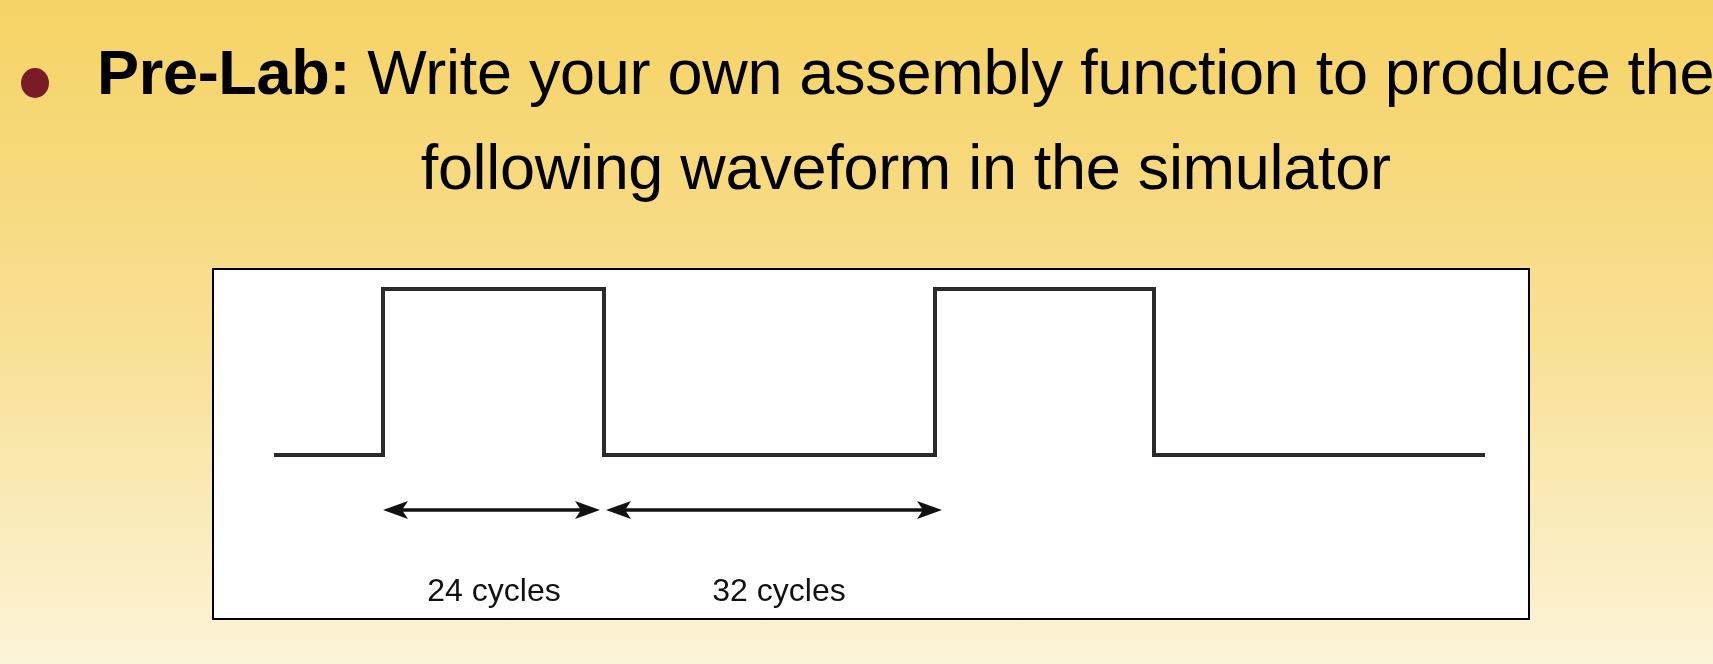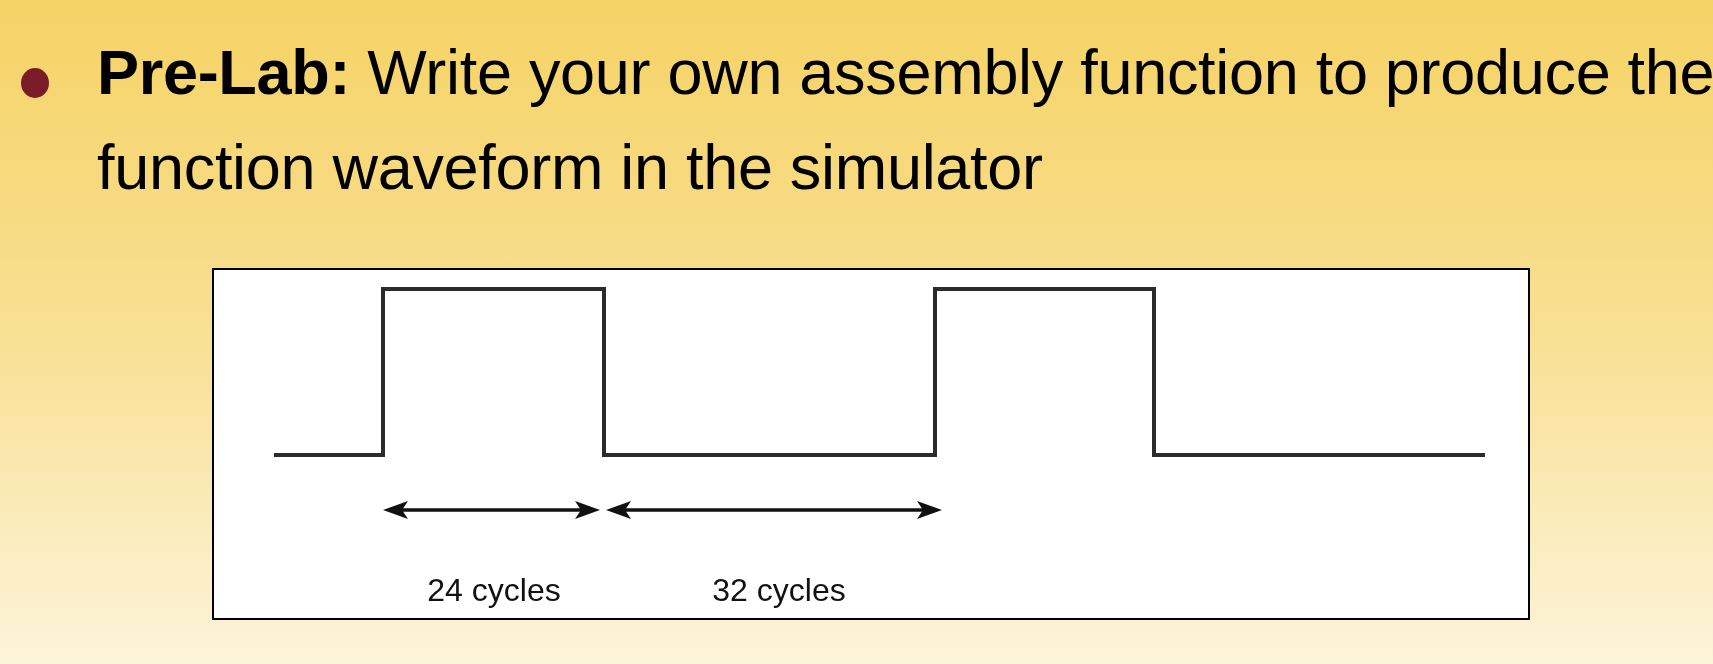--- a/index.html
+++ b/index.html
@@ -27,20 +27,21 @@
     margin: 43px 0 0 21px;
     background: #7a1c28; 
   }
   .bullet-text {
     margin: 0 0 0 48px;
     font-size: 63px;
     line-height: 95px;
     letter-spacing: -0.3px;
     color: #000;
     white-space: nowrap;
+    text-align: center;
   }
   .bullet-text .lead { font-weight: bold; }
   .figure {
     position: absolute;
     left: 212px;
     top: 268px;
     width: 1318px;
     height: 352px;
     box-sizing: border-box;
     background: #ffffff;
@@ -49,21 +50,21 @@
   }
   .figure svg { display: block; width: 100%; height: 100%; }
 </style>
 </head>
 <body>
 
 <div class="slide" style="background: linear-gradient(rgb(246, 211, 101) 0%, rgb(248, 224, 149) 52%, rgb(252, 244, 217) 100%);">
 
   <div class="bullet-row">
     <span class="bullet-marker" style="background: rgb(122, 28, 40);"></span>
-    <p class="bullet-text"><span class="lead">Pre-Lab:</span><span> Write your own assembly function to produce the</span><br><span>function waveform in the simulator</span></p>
+    <p class="bullet-text"><span class="lead">Pre-Lab:</span><span> Write your own assembly function to produce the</span><br><span>following waveform in the simulator</span></p>
   </div>
 
   <div class="figure" style="background: rgb(255, 255, 255); border-color: rgb(0, 0, 0);">
     <svg viewBox="0 0 1314 348" preserveAspectRatio="none" xmlns="http://www.w3.org/2000/svg">
         <polyline points="60,185 169,185 169,19 390,19 390,185 721,185 721,19 940,19 940,185 1271,185" fill="none" stroke="#2B2B2B" stroke-width="4"></polyline>
         <g>
           <line x1="187" x2="368" y1="240" y2="240" stroke="#111111" stroke-width="3.5"></line>
           <polygon points="169,240 194,231 188,240 194,249" fill="#111111"></polygon>
           <polygon points="386,240 361,231 367,240 361,249" fill="#111111"></polygon>
           <text x="280" y="331" text-anchor="middle" font-size="32" fill="#111111" font-family="&quot;Liberation Sans&quot;, &quot;DejaVu Sans&quot;, sans-serif">24 cycles</text>

